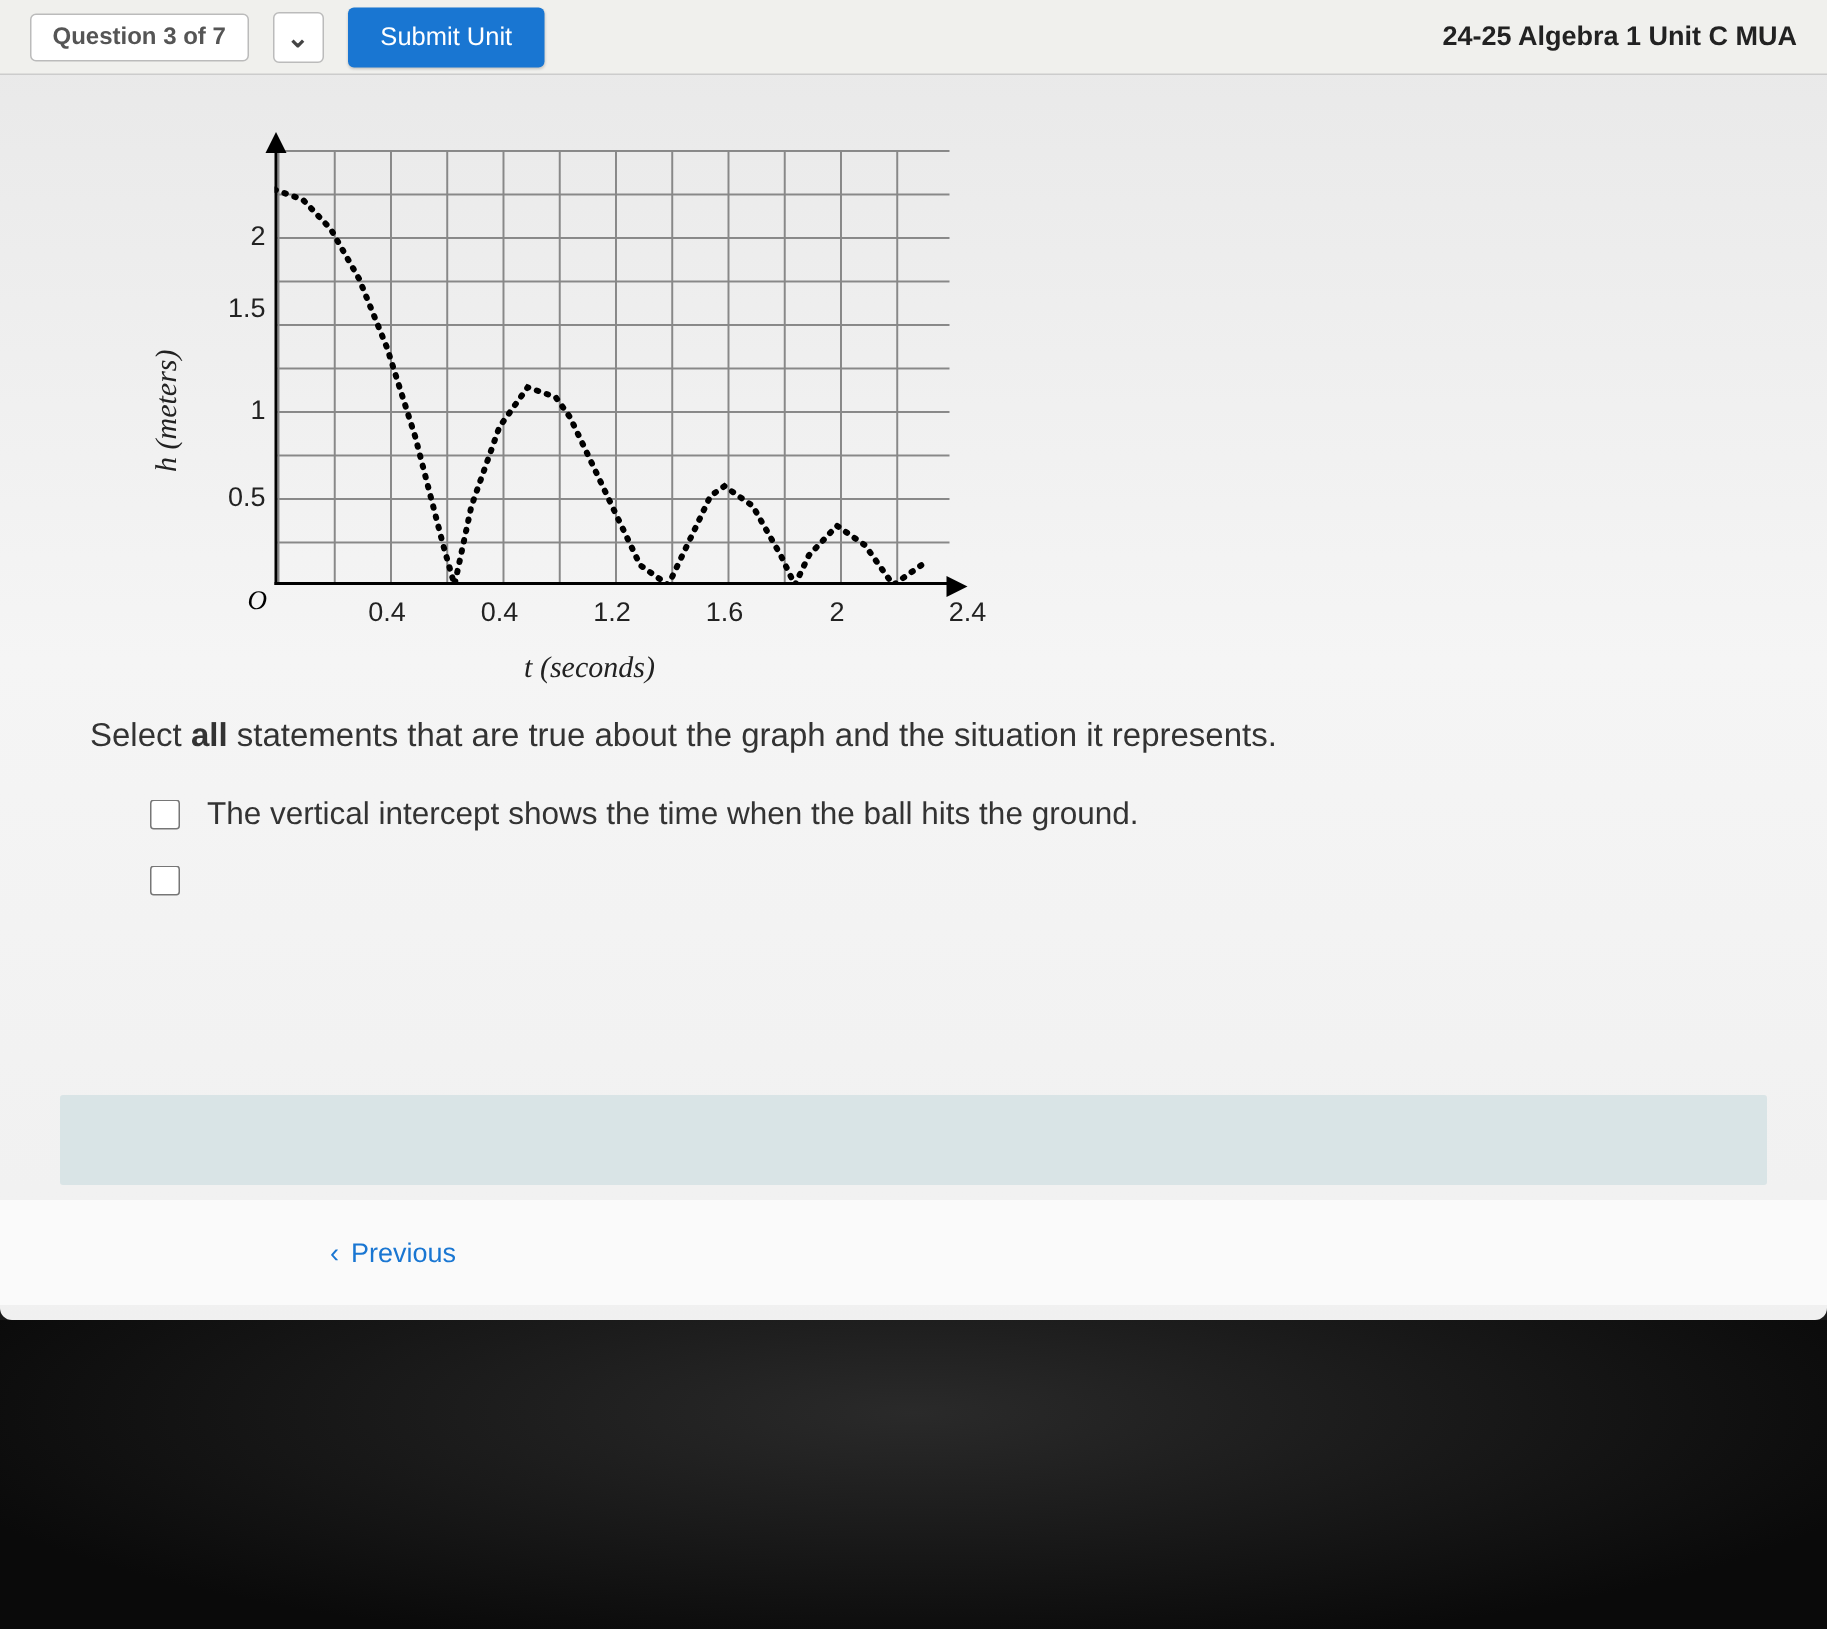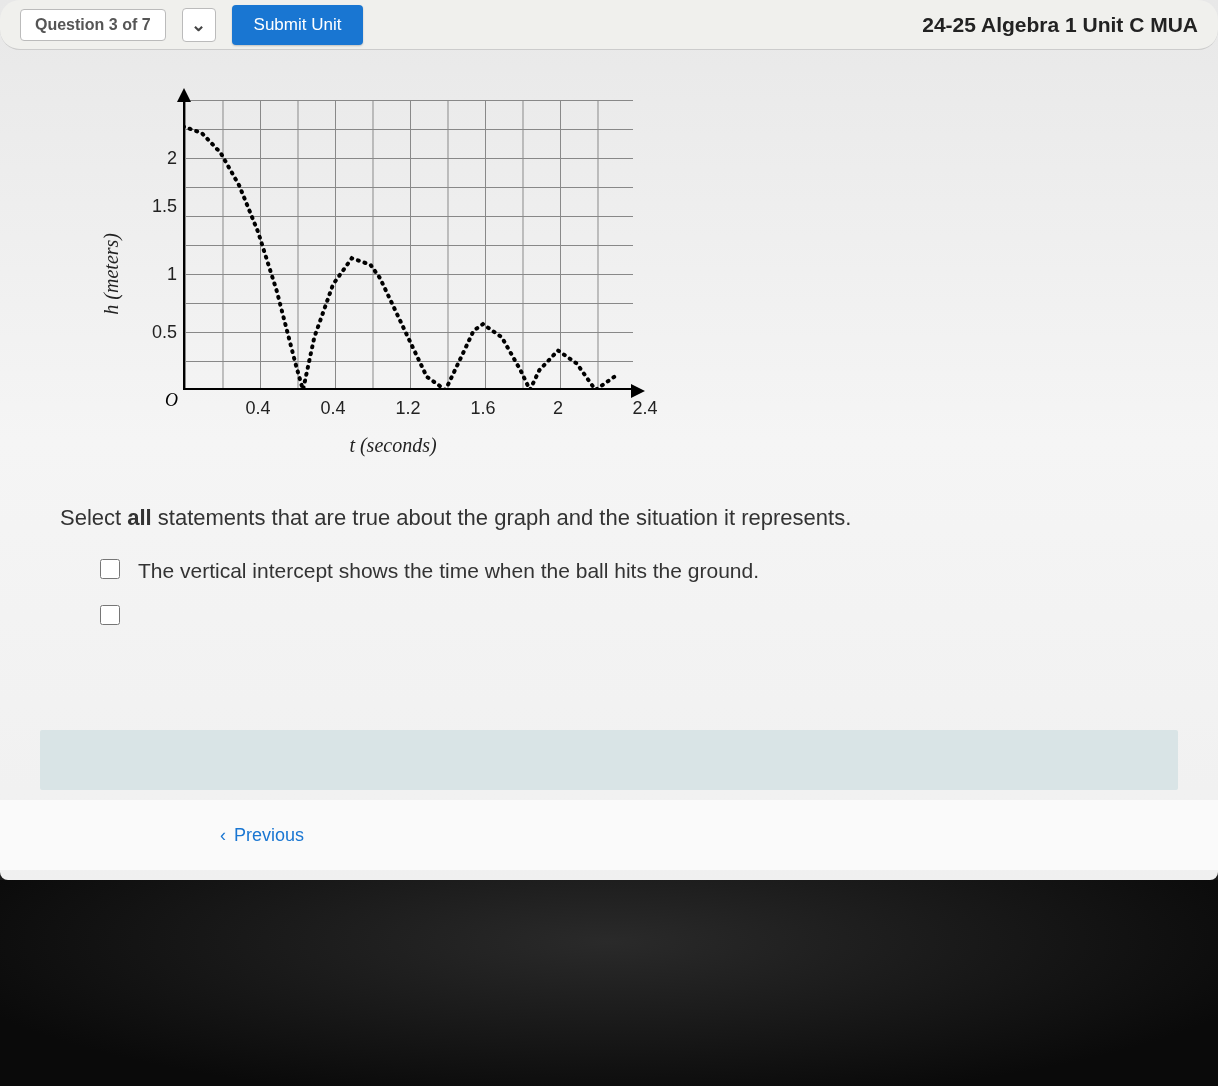--- a/index.html
+++ b/index.html
@@ -19,21 +19,20 @@
     border-radius: 0 0 8px 8px;
   }
   .topbar {
     display: flex;
     align-items: center;
     height: 50px;
     padding: 0 20px;
     background: #f0f0ed;
     border-bottom: 1px solid #ccc;
     gap: 16px;
-    border-radius: 20px;
   }
   .q-pill {
     background: #fff;
     border: 1px solid #bbb;
     border-radius: 4px;
     padding: 6px 14px;
     font-size: 16px;
     font-weight: bold;
     color: #555;
   }
@@ -51,21 +50,21 @@
     color: #fff;
     border: none;
     border-radius: 4px;
     padding: 10px 22px;
     font-size: 17px;
     cursor: pointer;
     box-shadow: 0 1px 2px rgba(0,0,0,.2);
   }
   .title {
     margin-left: auto;
-    font-size: 21px;
+    font-size: 18px;
     font-weight: bold;
     color: #222;
   }
   .content {
     padding: 40px 40px 0 60px;
   }
   .chart-wrap {
     display: flex;
     align-items: center;
     gap: 10px;
@@ -109,28 +108,29 @@
     border-top: 7px solid transparent;
     border-bottom: 7px solid transparent;
     border-left: 14px solid #000;
   }
   .ytick { position: absolute; left: 0; width: 44px; text-align: right; font-size: 18px; color: #222; transform: translateY(-50%); }
   .xtick { position: absolute; top: 308px; font-size: 18px; color: #222; transform: translateX(-50%); }
   .origin { position: absolute; left: 32px; top: 300px; font-size: 18px; font-style: italic; font-family: Georgia, serif; }
   .curve { position: absolute; left: 50px; top: 10px; width: 450px; height: 290px; }
   .xlabel { font-style: italic; font-size: 20px; color: #222; margin-top: 4px; font-family: Georgia, 'Times New Roman', serif; }
   .prompt {
-    margin-top: 48px;
+    margin-top: 20px;
     font-size: 22px;
     color: #333;
   }
   .prompt b { font-weight: bold; }
   .options { margin: 28px 0 0 40px; }
   .opt {
     display: flex;
+    align-items: center;
     gap: 18px;
     font-size: 21px;
     color: #333;
     margin-bottom: 22px;
     cursor: pointer;
   }
   .opt input[type="checkbox"] {
     width: 20px; height: 20px;
     cursor: pointer;
   }

